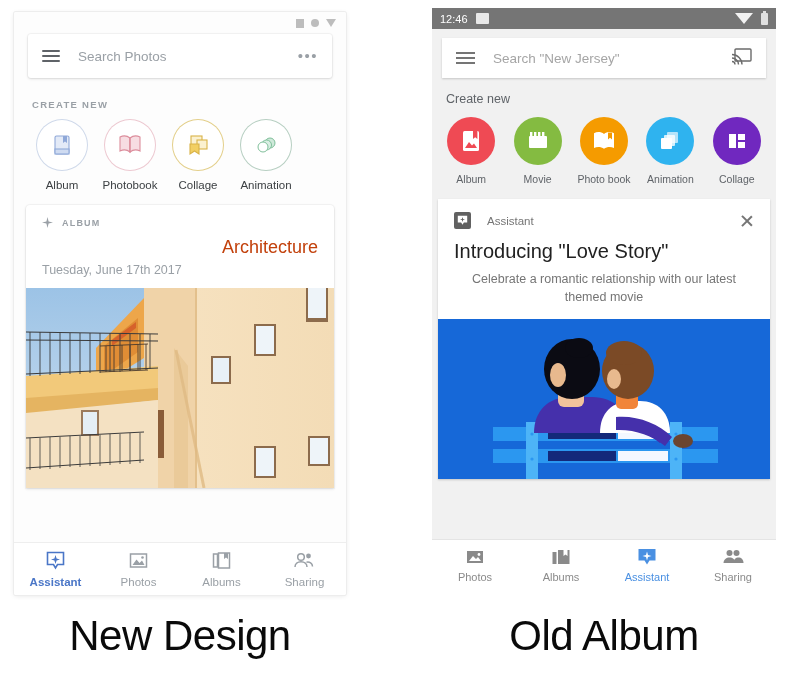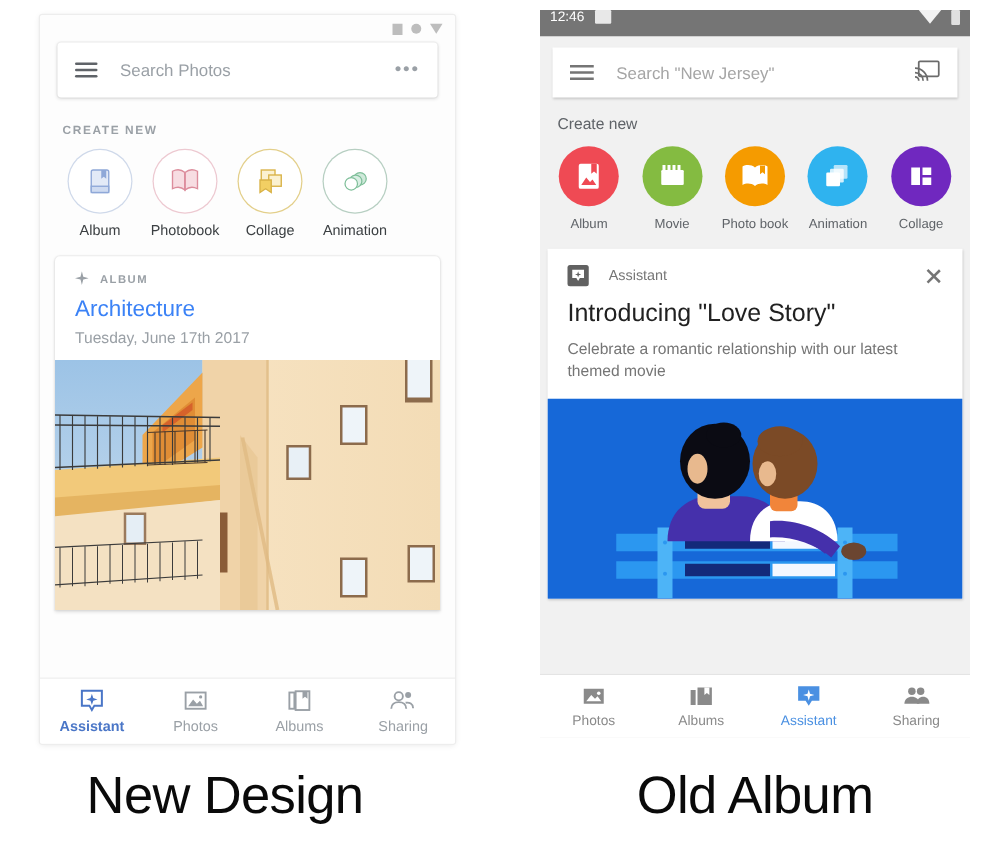--- a/index.html
+++ b/index.html
@@ -6,21 +6,21 @@
   body{
     width:797px;height:674px;background:#ffffff;
     font-family:"Liberation Sans",sans-serif;
     overflow:hidden;position:relative;
   }
 
   
   .phone{position:absolute;background:#ffffff;overflow:hidden;}
 
   
-  #phone-new{left:32px;top:12px;width:332px;height:583px;
+  #phone-new{left:14px;top:12px;width:332px;height:583px;
     background:#fdfdfd;
     box-shadow:0 0 0 1px #ededed, 0 1px 5px rgba(0,0,0,.10);
     border-radius:2px;}
 
   .nd-status{height:22px;display:flex;align-items:center;justify-content:flex-end;
     padding-right:10px;gap:7px;background:#fdfdfd;}
   .nd-ic-sq{width:8px;height:9px;background:#bdbdbd;}
   .nd-ic-ci{width:8px;height:8px;border-radius:50%;background:#bdbdbd;}
   .nd-ic-tr{width:0;height:0;border-left:5px solid transparent;border-right:5px solid transparent;
     border-top:8px solid #bdbdbd;}
@@ -41,33 +41,33 @@
   .nd-item{width:68px;flex:none;display:flex;flex-direction:column;align-items:center;}
   .nd-circle{width:50px;height:50px;border-radius:50%;display:flex;align-items:center;
     justify-content:center;background:#fff;}
   .nd-item-label{margin-top:9px;font-size:11.5px;color:#3c4043;white-space:nowrap;}
 
   .nd-card{margin:14px 12px 0 12px;background:#fff;border-radius:4px 4px 0 0;
     box-shadow:0 1px 3px rgba(0,0,0,.13),0 0 0 1px rgba(0,0,0,.03);overflow:hidden;}
   .nd-card-head{padding:12px 16px 0 16px;}
   .nd-kicker{display:flex;align-items:center;gap:9px;font-size:9px;letter-spacing:1.2px;
     color:#9aa0a6;font-weight:600;}
-  .nd-title{font-size:18px;color:#3b82f6;margin-top:9px;font-weight:400;}
+  .nd-title{font-size:18px;color:#c2410c;margin-top:9px;font-weight:400;text-align:right;}
   .nd-date{font-size:12.5px;color:#9aa0a6;margin-top:5px;}
   .nd-photo{margin-top:11px;height:200px;position:relative;overflow:hidden;}
 
   .nd-bottomnav{position:absolute;left:0;bottom:0;width:100%;height:52px;background:#fff;
     border-top:1px solid #eee;display:flex;align-items:center;}
   .nd-nav{flex:1;display:flex;flex-direction:column;align-items:center;gap:5px;}
   .nd-nav .lbl{font-size:11.5px;color:#9aa0a6;}
   .nd-nav.active .lbl{color:#4a76c7;font-weight:600;}
 
   
   #phone-old{left:432px;top:8px;width:344px;height:582px;background:#f1f1f1;}
-  .od-status{height:21px;background:#757575;display:flex;align-items:flex-start;
+  .od-status{height:21px;background:#757575;display:flex;align-items:center;
     padding:0 8px;gap:8px;color:#fff;font-size:11px;}
   .od-statusicon{width:13px;height:11px;background:#e8e8e8;border-radius:1px;}
   .od-spacer{flex:1;}
   .od-wifi{width:0;height:0;border-left:9px solid transparent;border-right:9px solid transparent;
     border-top:11px solid #f2f2f2;}
   .od-batt{width:7px;height:12px;background:#e0e0e0;border-radius:1px;position:relative;}
   .od-batt:before{content:"";position:absolute;top:-2px;left:2px;width:3px;height:2px;background:#e0e0e0;}
 
   .od-searchwrap{padding:9px 10px 0 10px;}
   .od-search{height:40px;background:#fff;display:flex;align-items:center;padding:0 14px;
@@ -88,21 +88,21 @@
   .od-card-head{padding:13px 16px 0 16px;display:flex;align-items:center;}
   .od-badge{width:17px;height:17px;background:#616161;border-radius:2px;display:flex;
     align-items:center;justify-content:center;flex:none;}
   .od-assistlbl{margin-left:16px;font-size:11.5px;color:#757575;flex:1;}
   .od-close{width:14px;height:14px;position:relative;flex:none;}
   .od-close:before,.od-close:after{content:"";position:absolute;left:6px;top:0;width:1.6px;
     height:14px;background:#757575;}
   .od-close:before{transform:rotate(45deg);}
   .od-close:after{transform:rotate(-45deg);}
   .od-headline{padding:0 16px;margin-top:11px;font-size:20px;color:#212121;}
-  .od-sub{padding:0 16px;margin-top:7px;font-size:12.5px;color:#757575;line-height:1.45;}
+  .od-sub{padding:0 16px;margin-top:7px;font-size:12.5px;color:#757575;line-height:1.45;text-align:center;}
   .od-illus{margin-top:13px;height:160px;position:relative;overflow:hidden;background:#1668d8;}
 
   .od-bottomnav{position:absolute;left:0;bottom:0;width:100%;height:50px;background:#fff;
     border-top:1px solid #e4e4e4;display:flex;align-items:center;}
   .od-nav{flex:1;display:flex;flex-direction:column;align-items:center;gap:4px;}
   .od-nav .lbl{font-size:11px;color:#8a8a8a;}
   .od-nav.active .lbl{color:#4a90e2;}
 
   
   .caption{position:absolute;bottom:14px;font-size:42px;color:#0a0a0a;

